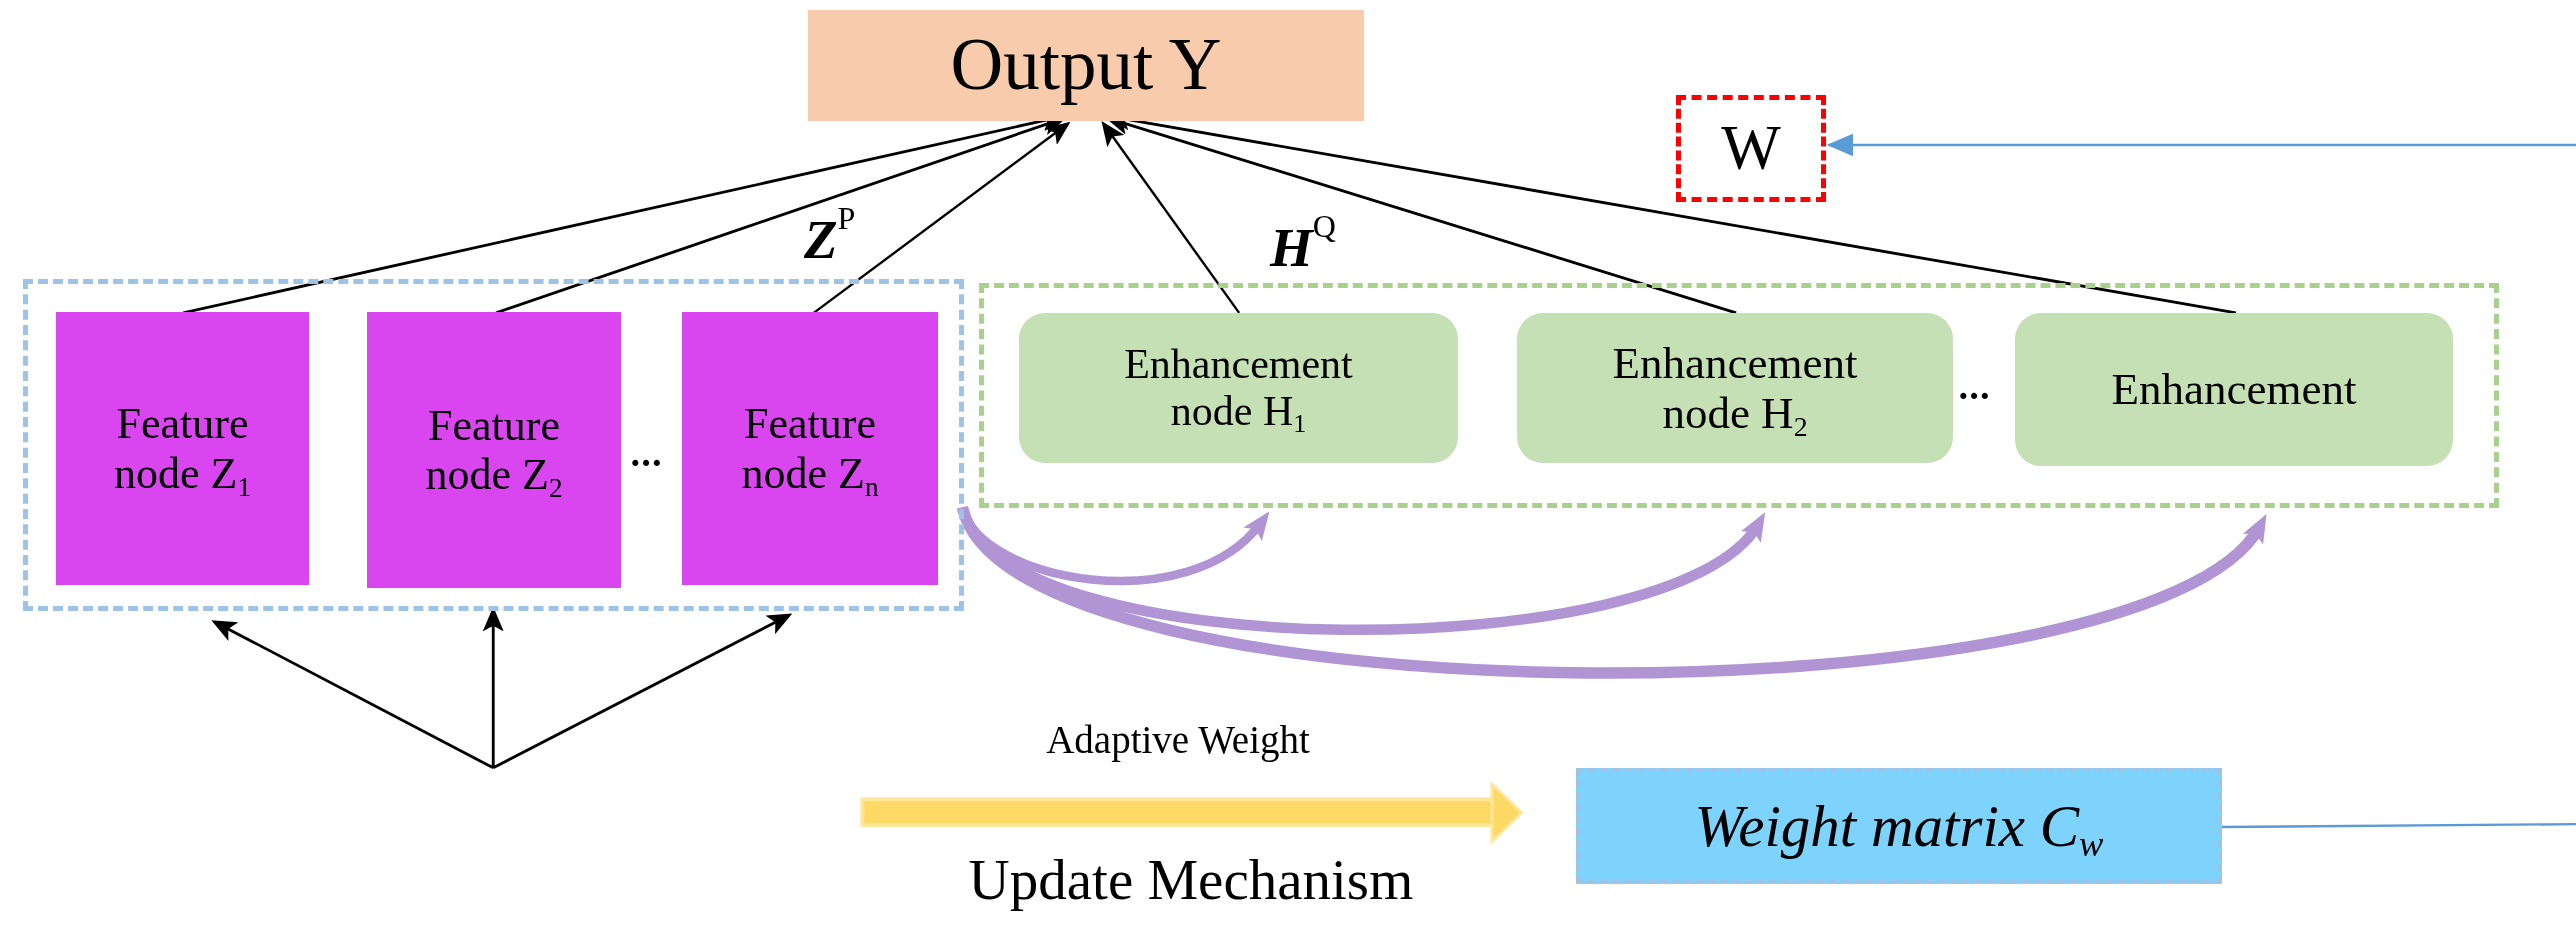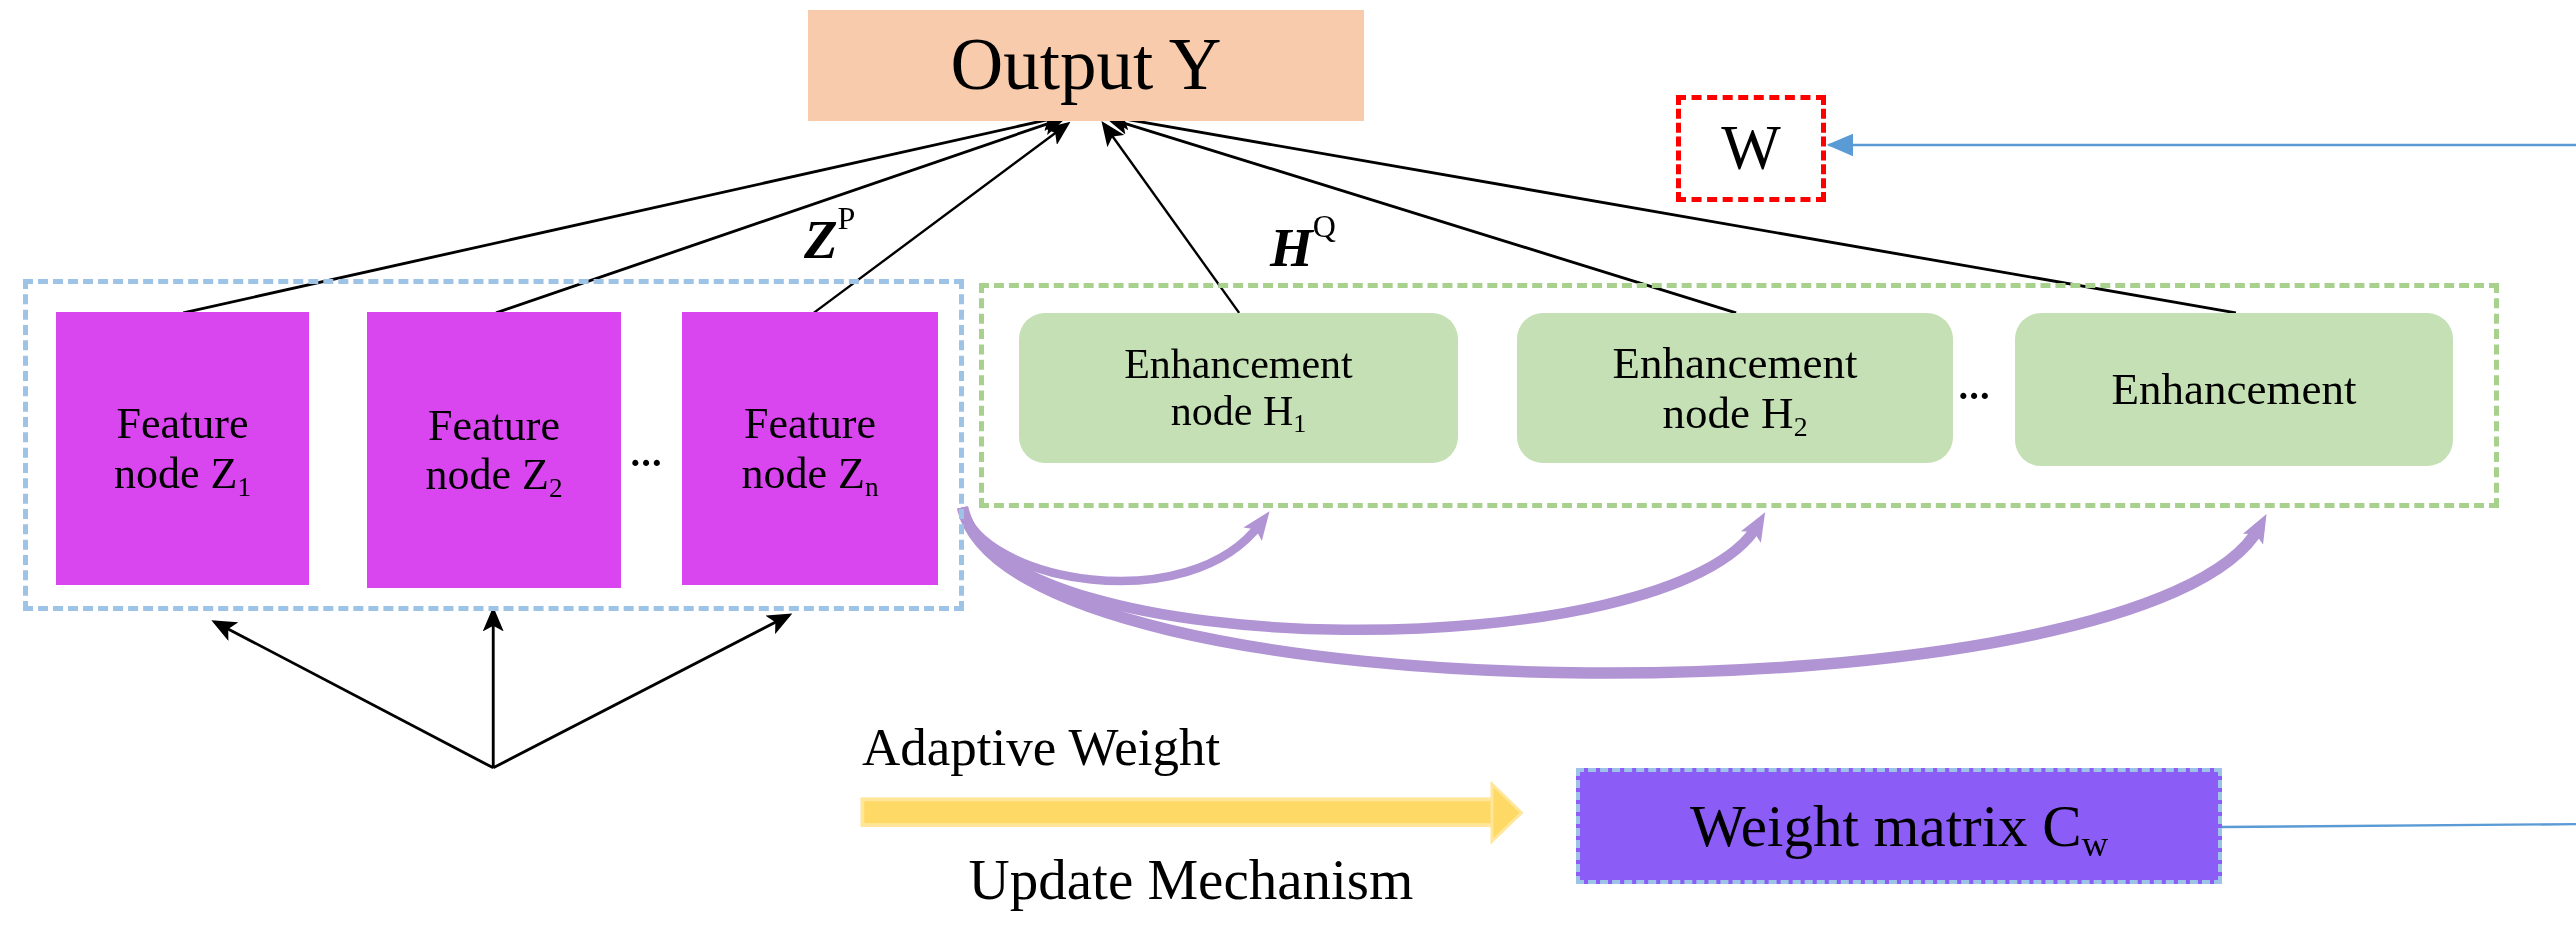--- a/index.html
+++ b/index.html
@@ -5,21 +5,21 @@
     html, body { margin: 0; padding: 0; background: #ffffff; }
     body { width: 2576px; height: 930px; position: relative; overflow: hidden;
            font-family: "Liberation Serif", "DejaVu Serif", serif; color: #000; }
     #diagram { position: absolute; left: 16px; top: 0; width: 2576px; height: 930px; }
     .abs { position: absolute; box-sizing: border-box; }
     .box { display: flex; align-items: center; justify-content: center; text-align: center; }
     .node-text { line-height: 1.12; }
     .peach { background: #f8cbad; }
     .blue { background: #d946ef; }
     .green { background: #c5e0b4; border-radius: 26px; }
-    .yellow { background: #8b5cf6; }
+    .yellow { background: #7dd3fc; font-style: italic; }
     sub { font-size: 0.62em; vertical-align: -0.28em; line-height: 0; }
     sup { font-size: 0.62em; vertical-align: 0.55em; line-height: 0; }
     .feature-text { font-size: 44px; }
     .enh-text { font-size: 45px; }
     .label-ital { font-weight: bold; font-style: italic; font-size: 55px; }
     .label-ital sup { font-weight: normal; font-style: normal; font-size: 32px; vertical-align: 0.9em; }
   </style>
 </head>
 <body>
 
@@ -122,21 +122,21 @@
   <div class="abs" style="left:1941px;top:374px;font-size:38px;font-weight:bold;letter-spacing:-1.9px;">
     <span>···</span>
   </div>
   <div class="abs box green" style="left:1999px;top:313px;width:438px;height:153px;">
     <div class="node-text enh-text">
       <div>Enhancement</div>
     </div>
   </div>
 
 
-  <div class="abs" style="left:846px;top:717px;width:632px;font-size:53px;">
+  <div class="abs" style="left:846px;top:717px;width:632px;text-align:center;font-size:39px;">
     <span>Adaptive Weight</span>
   </div>
   <div class="abs" style="left:846px;top:847px;width:658px;text-align:center;font-size:57px;">
     <span>Update Mechanism</span>
   </div>
 
   <div class="abs box yellow" style="left:1560px;top:768px;width:646px;height:116px;border:4.8px dashed #9dc3e6;">
     <span style="font-size:59px;">
       <span>Weight matrix C</span><sub>w</sub>
     </span>

